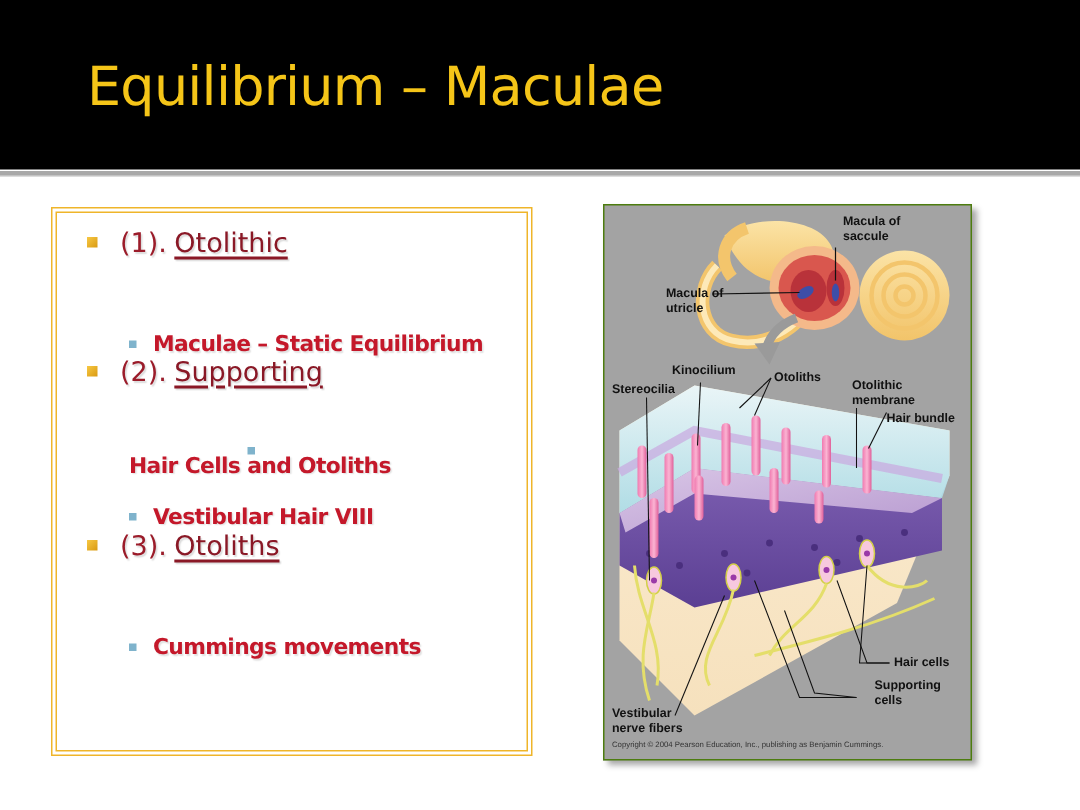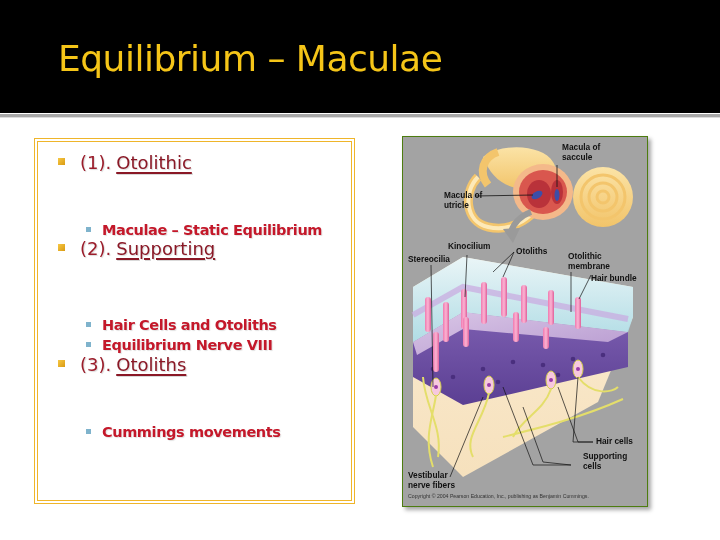--- a/index.html
+++ b/index.html
@@ -39,27 +39,27 @@
     <div class="l2" style="top:43px;">
       <span class="b2"></span>
       <span class="sub">Maculae – Static Equilibrium</span>
     </div>
 
     <div class="l1" style="top:96px;">
       <span class="b1"></span>
       <span class="num">(2).</span>
       <span class="head">Supporting</span>
     </div>
-    <div class="l2" style="top:138px;">
+    <div class="l2" style="top:120px;flex-direction:column;">
       <span class="b2"></span>
       <span class="sub">Hair Cells and Otoliths</span>
     </div>
     <div class="l2" style="top:158px;">
       <span class="b2"></span>
-      <span class="sub">Equilibrium Nerve VIII</span>
+      <span class="sub">Vestibular Hair VIII</span>
     </div>
 
     <div class="l1" style="top:212px;">
       <span class="b1"></span>
       <span class="num">(3).</span>
       <span class="head">Otoliths</span>
     </div>
     <div class="l2" style="top:245px;">
       <span class="b2"></span>
       <span class="sub">Cummings movements</span>

